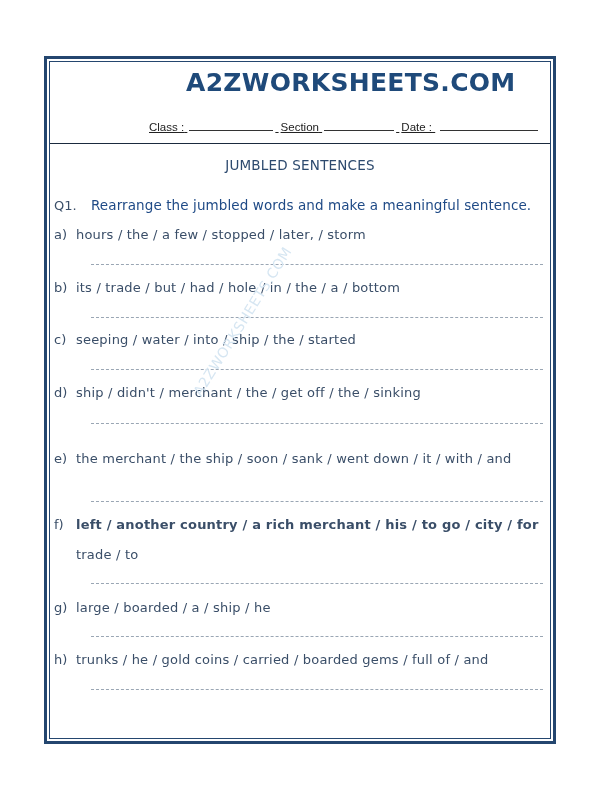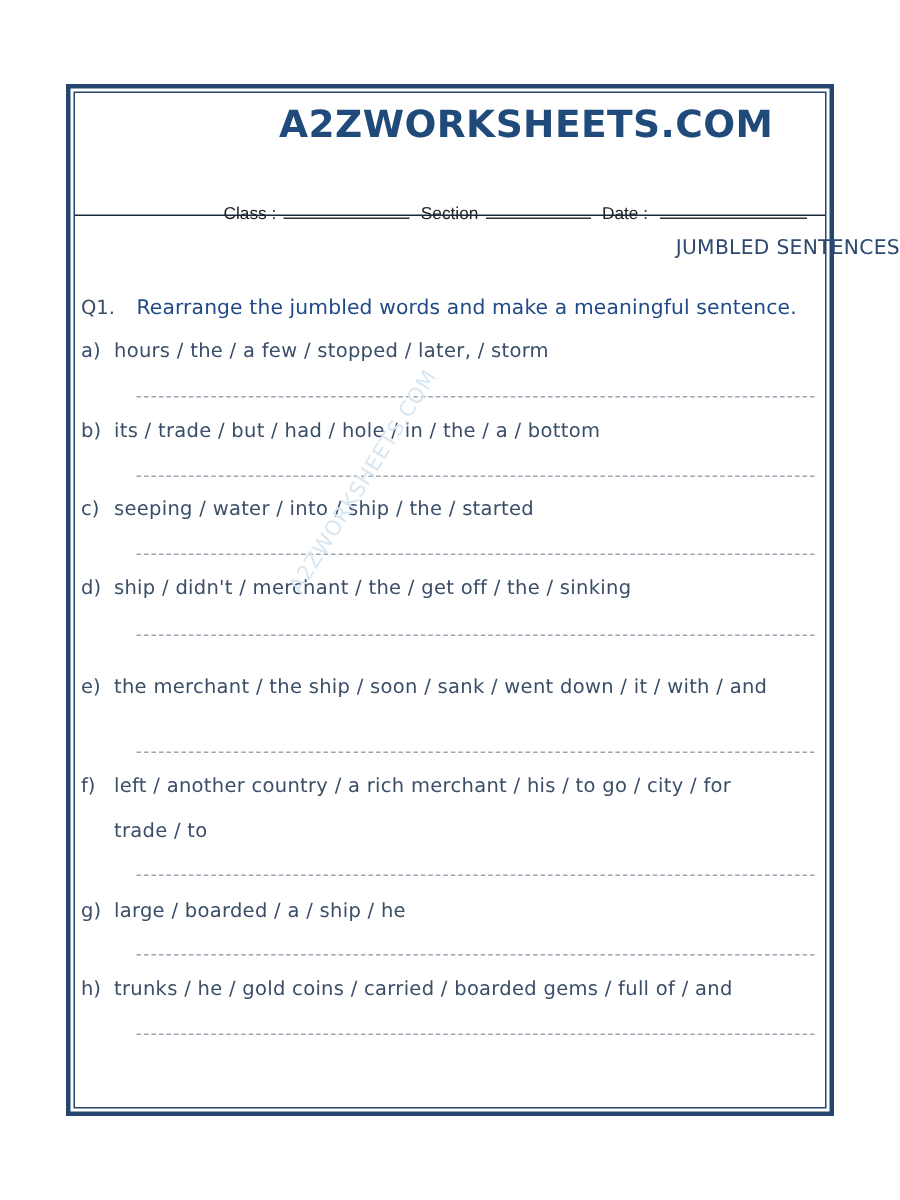--- a/index.html
+++ b/index.html
@@ -25,25 +25,25 @@
     .site-title {
       position: absolute; left: 136px; top: 6px;
       font-family: "DejaVu Sans", sans-serif; font-weight: bold;
       font-size: 25px; color: #1f4a7a; letter-spacing: 0.3px;
     }
     .field-row {
       position: absolute; left: 99px; font-family: "Liberation Sans", sans-serif;
       font-size: 11.5px; color: #222; white-space: nowrap;
     }
     .field-row.r1 { top: 38px; }
-    .field-row.r2 { top: 73px; }
+    .field-row.r2 { top: 58px; text-decoration: underline; }
     .blank { display: inline-block; border-bottom: 1px solid #333; height: 11px; vertical-align: baseline; margin: 0 2px; }
 
     .ws-title {
-      position: absolute; left: 0; width: 600px; top: 157px; text-align: right;
+      position: absolute; left: 0; width: 600px; top: 157px; text-align: center;
       font-family: "DejaVu Sans", sans-serif; font-size: 13.5px; color: #2d4a6e;
       letter-spacing: 0.2px;
     }
     .q-label {
       position: absolute; left: 54px; top: 198px; font-size: 13px; color: #3a4e68;
     }
     .q-text {
       position: absolute; left: 91px; top: 197px; font-size: 13.5px; color: #1f4a86;
       font-weight: normal; letter-spacing: 0.1px;
     }
@@ -105,21 +105,21 @@
 
 <div class="item-label" style="top:385px;">d)</div>
 <div class="item-text" style="top:385px;">ship / didn't / merchant / the / get off / the / sinking</div>
 <div class="answer-line" style="top:423px;"></div>
 
 <div class="item-label" style="top:451px;">e)</div>
 <div class="item-text" style="top:451px;">the merchant / the ship / soon / sank / went down / it / with / and</div>
 <div class="answer-line" style="top:501px;"></div>
 
 <div class="item-label" style="top:517px;">f)</div>
-<div class="item-text" style="top:517px;">left / another country / a rich merchant / his / to go / city / for</div>
+<div class="item-text" style="top:517px;font-weight:bold;">left / another country / a rich merchant / his / to go / city / for</div>
 <div class="item-text" style="top:547px;">trade / to</div>
 <div class="answer-line" style="top:583px;"></div>
 
 <div class="item-label" style="top:600px;">g)</div>
 <div class="item-text" style="top:600px;">large / boarded / a / ship / he</div>
 <div class="answer-line" style="top:636px;"></div>
 
 <div class="item-label" style="top:652px;">h)</div>
 <div class="item-text" style="top:652px;">trunks / he / gold coins / carried / boarded gems / full of / and</div>
 <div class="answer-line" style="top:689px;"></div>

